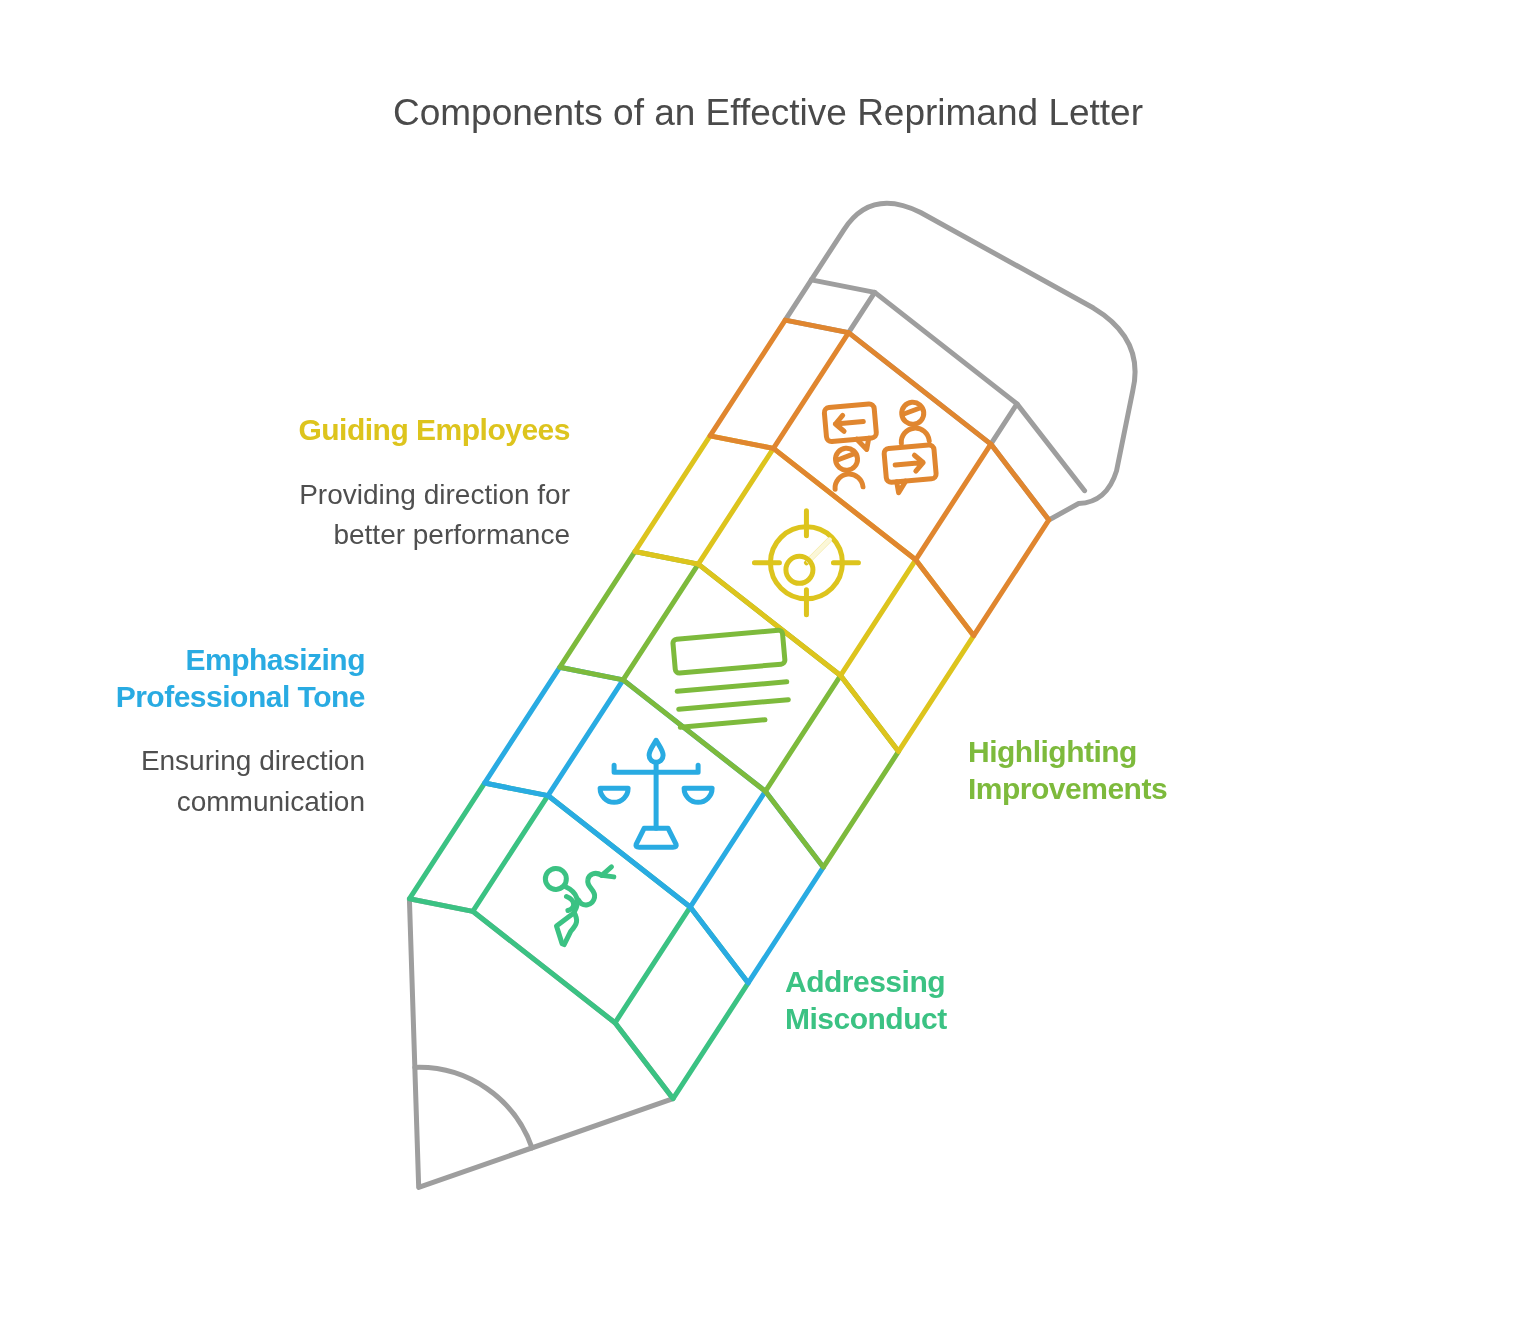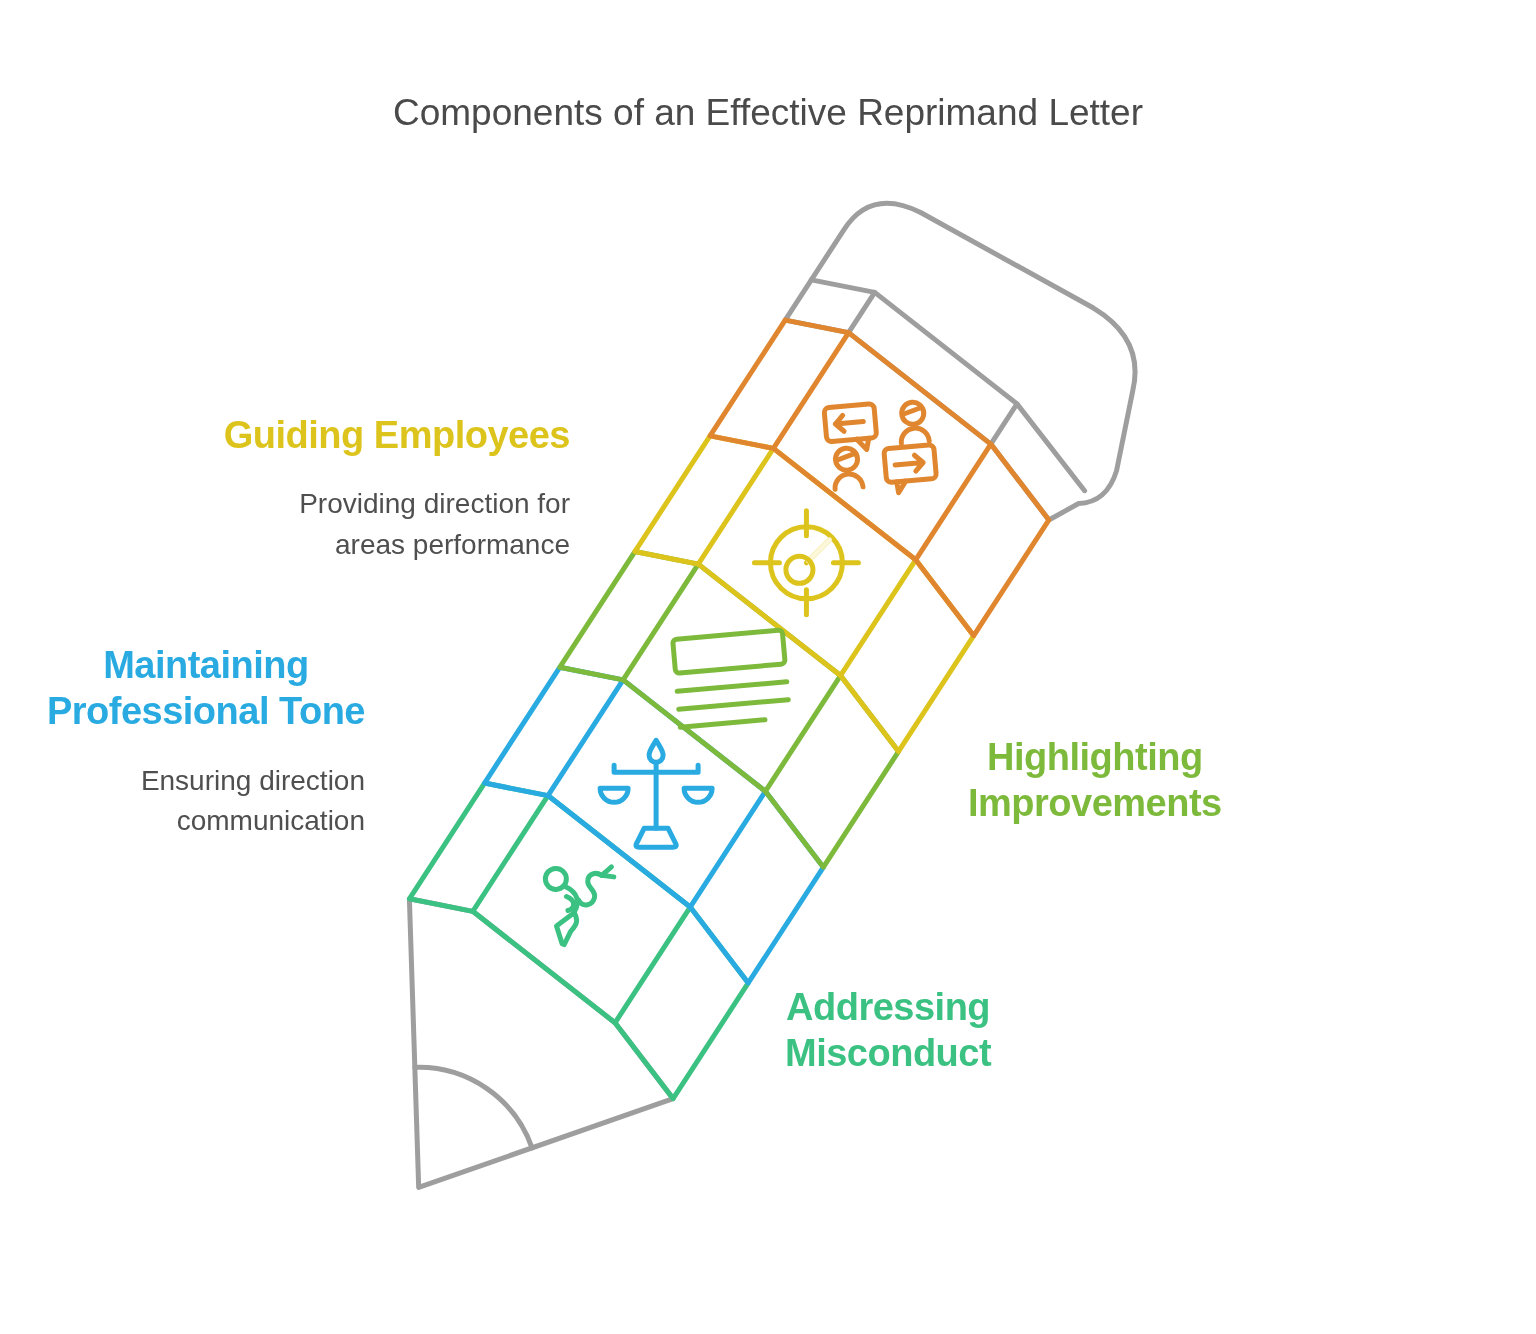--- a/index.html
+++ b/index.html
@@ -26,22 +26,22 @@
   .st-lime{stroke:var(--c-lime)}     .f-lime{fill:var(--c-lime_fill)}
   .st-blue{stroke:var(--c-blue)}     .f-blue{fill:var(--c-blue_fill)}
   .st-green{stroke:var(--c-green)}   .f-green{fill:var(--c-green_fill)}
   .st-gray{stroke:var(--c-gray)}     .f-gray{fill:var(--c-gray_fill)}
   .dot-yellow{fill:var(--c-yellow);stroke:none}
   .needle-body{stroke-width:13}
   .needle-mask{stroke:var(--c-yellow_fill);stroke-width:5}
 
   .label{position:absolute;}
   .label h2{
-    margin:0;font-size:38px;font-weight:700;line-height:1.22;
-    letter-spacing:-0.5px;white-space:pre-line;text-align:center;
+    margin:0;font-size:30px;font-weight:700;line-height:1.22;
+    letter-spacing:-0.5px;white-space:pre-line;
   }
   .label p{
     margin:26px 0 0;font-size:28px;line-height:1.45;
     color:var(--c-body_text,#4f4f4f);white-space:pre-line;
   }
   .align-right{text-align:right;}
   .hc-yellow{color:var(--c-yellow)}
   .hc-blue{color:var(--c-blue)}
   .hc-orange{color:var(--c-orange)}
   .hc-lime{color:var(--c-lime)}
@@ -138,34 +138,34 @@
         <path d="M -2,-10 C 2,-2 12,-4 14,-12 C 16,-20 6,-22 8,-30 C 9,-36 16,-38 22,-34"></path>
         <path d="M 22,-34 L 32,-42 M 22,-34 L 34,-32"></path>
       </g>
 
     </g>
   </svg>
 
   <div class="label align-right" style="top:412px; right:966px;">
     <h2 class="hc-yellow">Guiding Employees</h2>
     <p>Providing direction for
-areas performance</p>
+better performance</p>
   </div>
 
   <div class="label align-right" style="top:642px; right:1171px;">
-    <h2 class="hc-blue">Maintaining
+    <h2 class="hc-blue">Emphasizing
 Professional Tone</h2>
     <p>Ensuring direction
 communication</p>
   </div>
 
 
   <div class="label" style="top:734px; left:968px;">
     <h2 class="hc-lime">Highlighting
 Improvements</h2>
   </div>
 
-  <div class="label" style="top:984px; left:785px;">
+  <div class="label" style="top:964px; left:785px;">
     <h2 class="hc-green">Addressing
 Misconduct</h2>
   </div>
 
 </div>
 
 </body></html>

